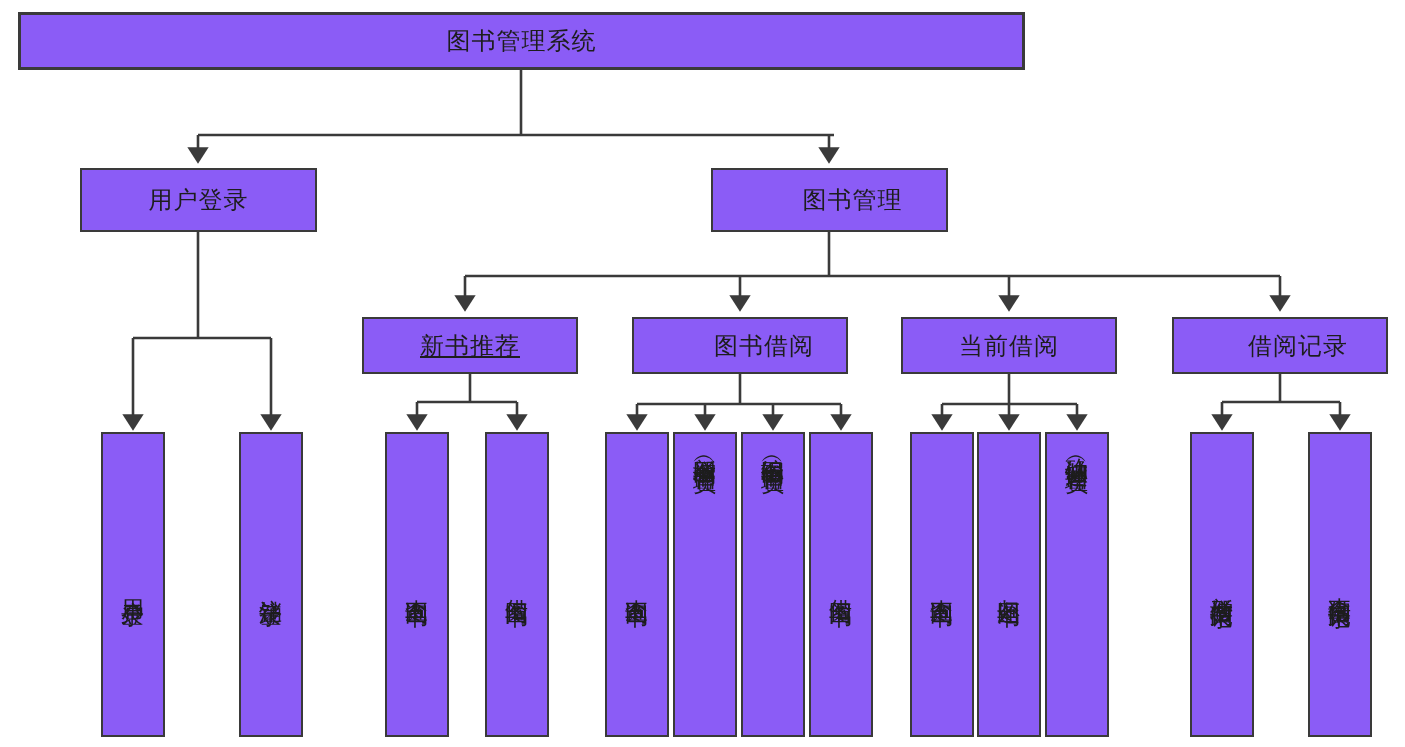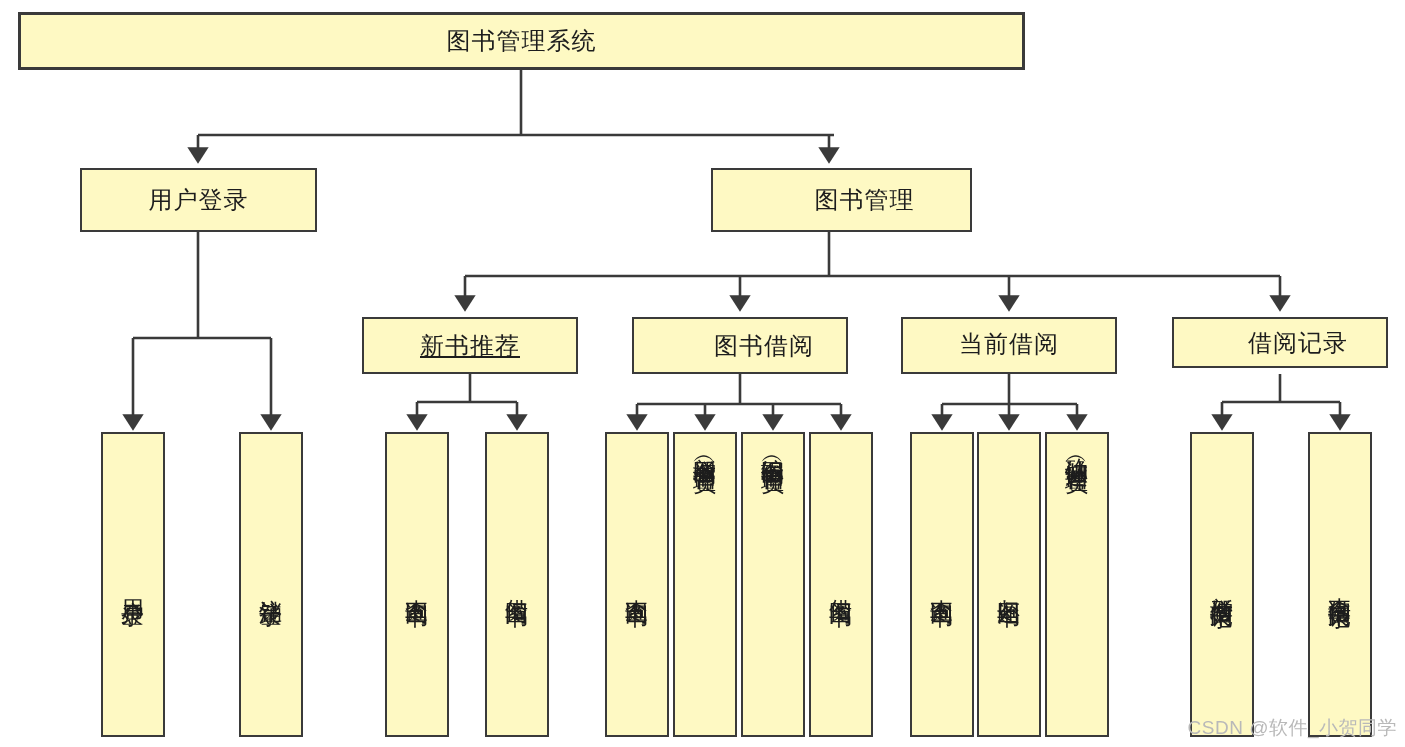--- a/index.html
+++ b/index.html
@@ -21,21 +21,21 @@
     position: absolute;
     left: 0;
     top: 0;
     width: 1405px;
     height: 747px;
     pointer-events: none;
   }
   .node {
     position: absolute;
     box-sizing: border-box;
-    background: #fef9c3;
+    background: #8b5cf6;
     border: 2.5px solid #3a3a3a;
     display: flex;
     align-items: center;
     justify-content: center;
     color: #1d1d1d;
     z-index: 2;
   }
   .node.root {
     border-width: 3px;
   }
@@ -128,34 +128,34 @@
     </g>
   </svg>
 
   <div class="node root" style="left:18px; top:12px; width:1007px; height:58px;">
     <span class="node-label">图书管理系统</span>
   </div>
 
   <div class="node" style="left:80px; top:168px; width:237px; height:64px;">
     <span class="node-label">用户登录</span>
   </div>
-  <div class="node" style="left:711px; top:168px; width:261px; height:64px;padding-left:46px;">
+  <div class="node" style="left:711px; top:168px; width:237px; height:64px;padding-left:46px;">
     <span class="node-label">图书管理</span>
   </div>
 
   <div class="node" style="left:362px; top:317px; width:216px; height:57px;text-decoration:underline;">
     <span class="node-label">新书推荐</span>
   </div>
   <div class="node" style="left:632px; top:317px; width:216px; height:57px;padding-left:48px;">
     <span class="node-label">图书借阅</span>
   </div>
-  <div class="node" style="left:901px; top:317px; width:216px; height:57px;font-family:Liberation Mono, monospace;">
+  <div class="node" style="left:901px; top:317px; width:216px; height:57px;">
     <span class="node-label">当前借阅</span>
   </div>
-  <div class="node" style="left:1172px; top:317px; width:216px; height:51px;padding-left:36px;">
+  <div class="node" style="left:1172px; top:317px; width:216px; height:57px;padding-left:36px;">
     <span class="node-label">借阅记录</span>
   </div>
 
   <div class="node leaf center-v" style="left:101px; top:432px; width:64px; height:305px;">
     <span class="node-label">用户登录</span>
   </div>
   <div class="node leaf center-v" style="left:239px; top:432px; width:64px; height:305px;">
     <span class="node-label">注销登录</span>
   </div>
 
@@ -189,15 +189,14 @@
     <span class="node-label">确认归还（管理员）</span>
   </div>
 
   <div class="node leaf center-v" style="left:1190px; top:432px; width:64px; height:305px;">
     <span class="node-label">新增借阅记录</span>
   </div>
   <div class="node leaf center-v" style="left:1308px; top:432px; width:64px; height:305px;">
     <span class="node-label">查询借阅记录</span>
   </div>
 
-  <div class="watermark">CSDN @软件_小贺同学</div>
 
 </div>
 
 </body></html>

